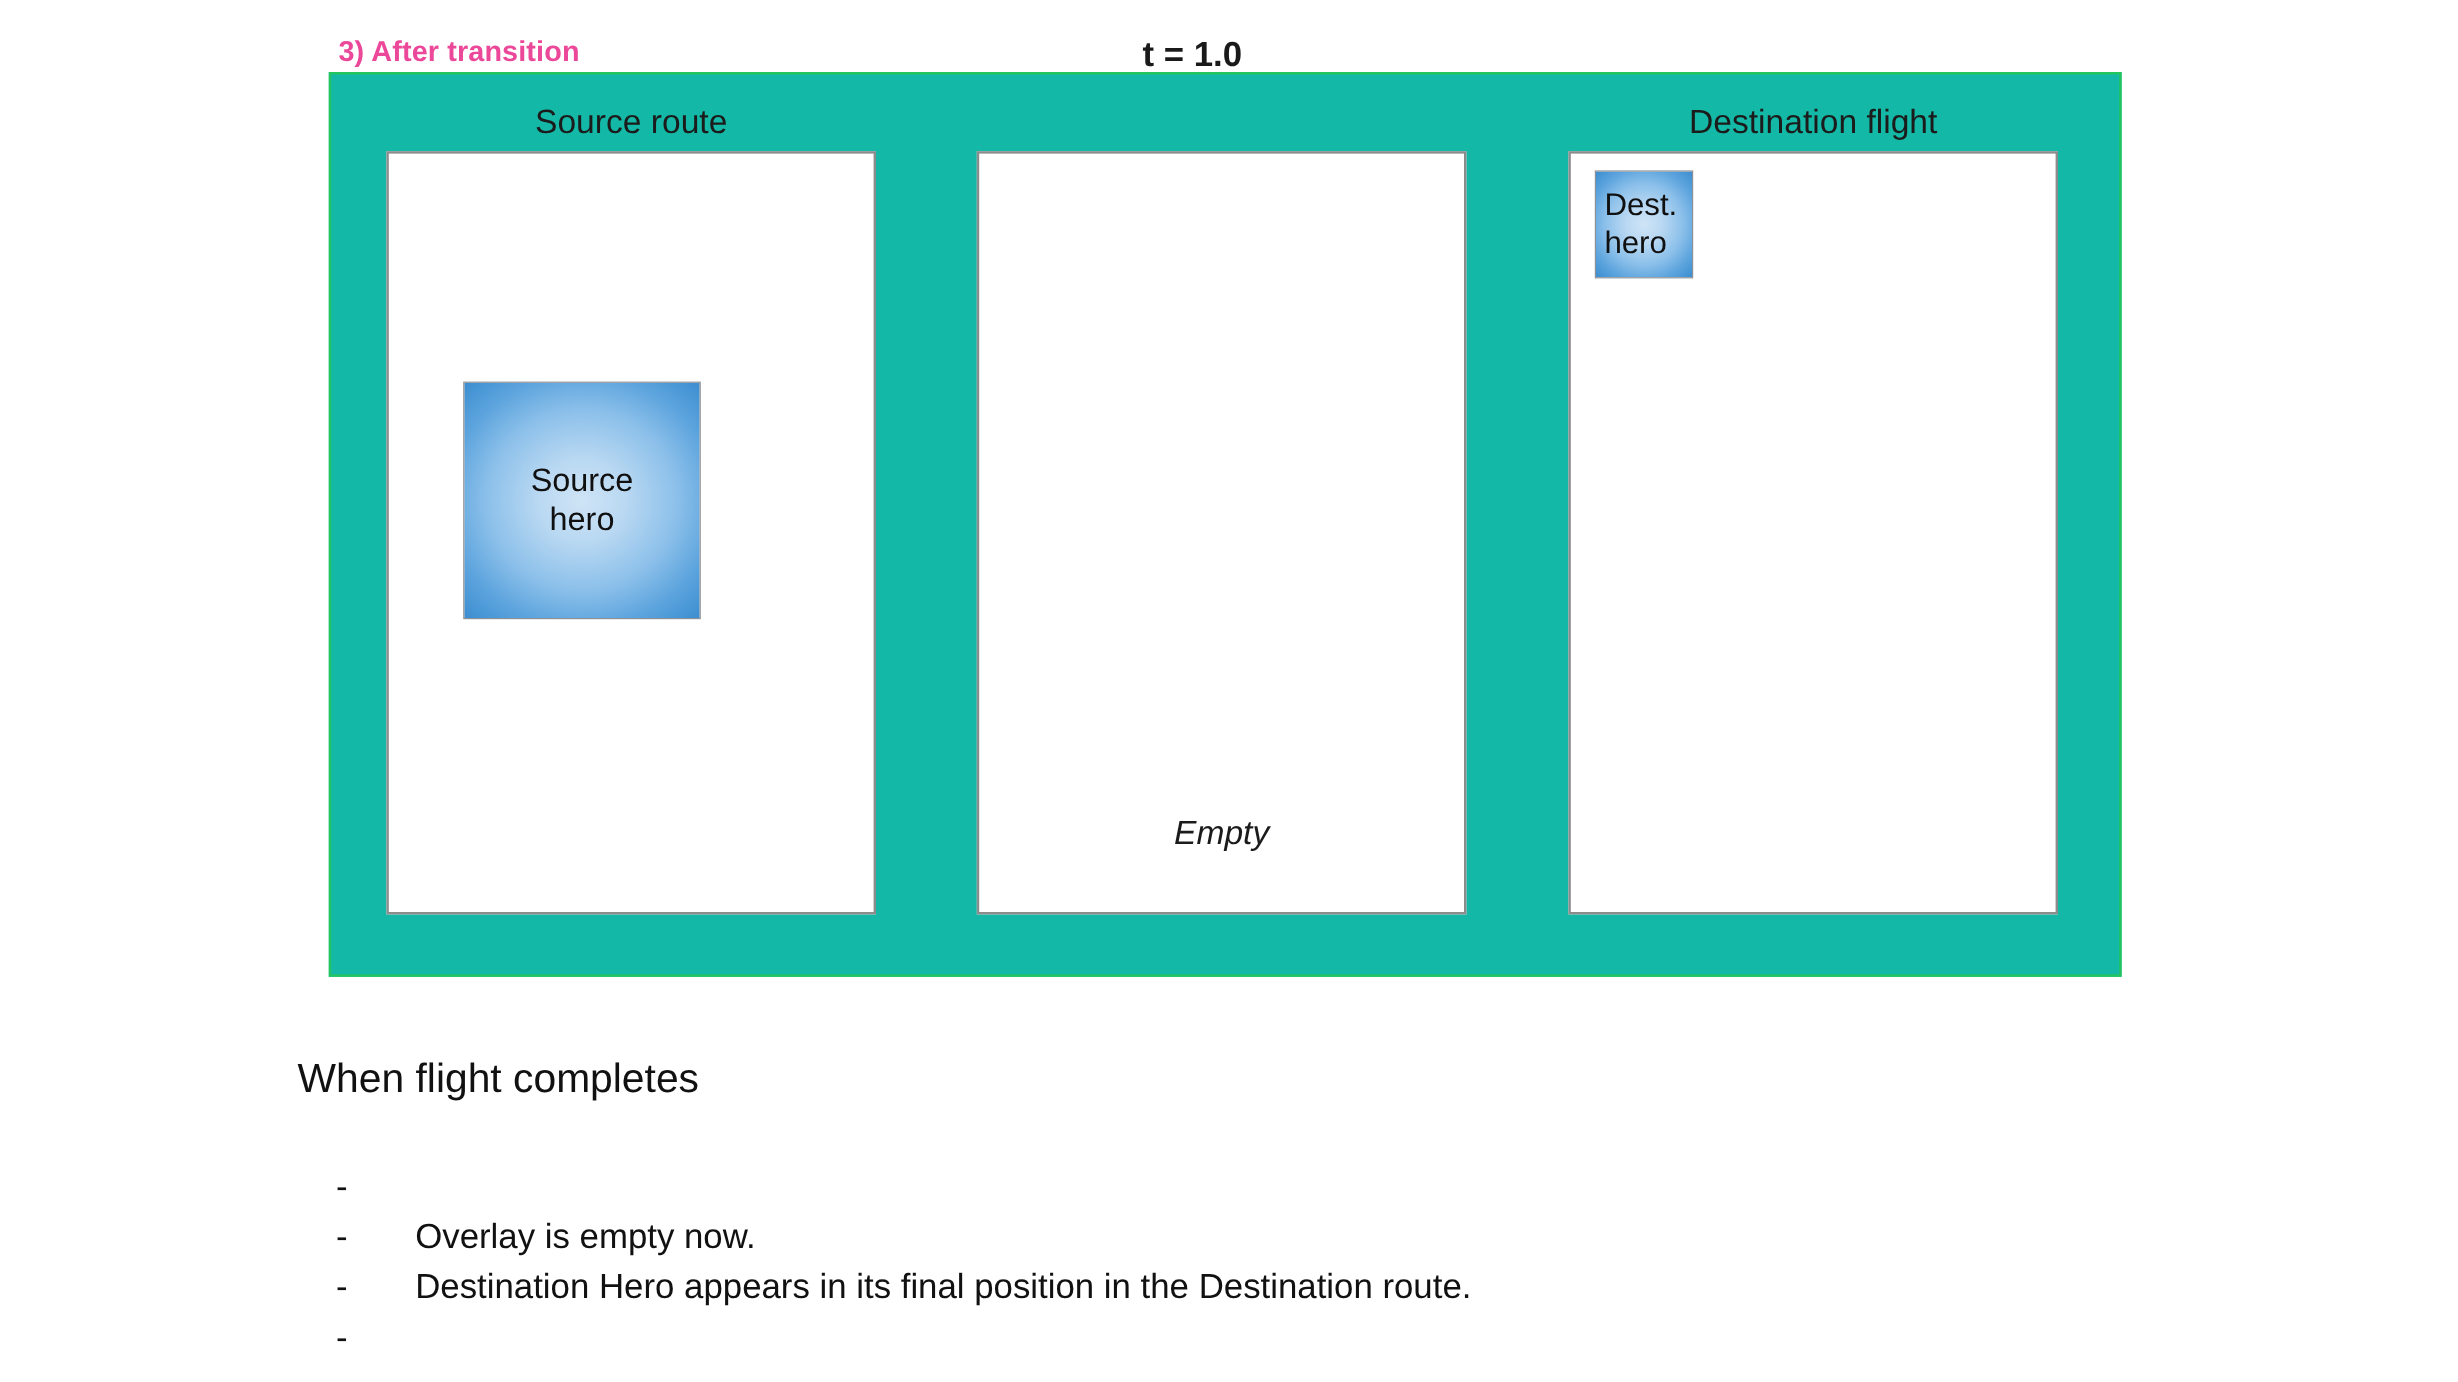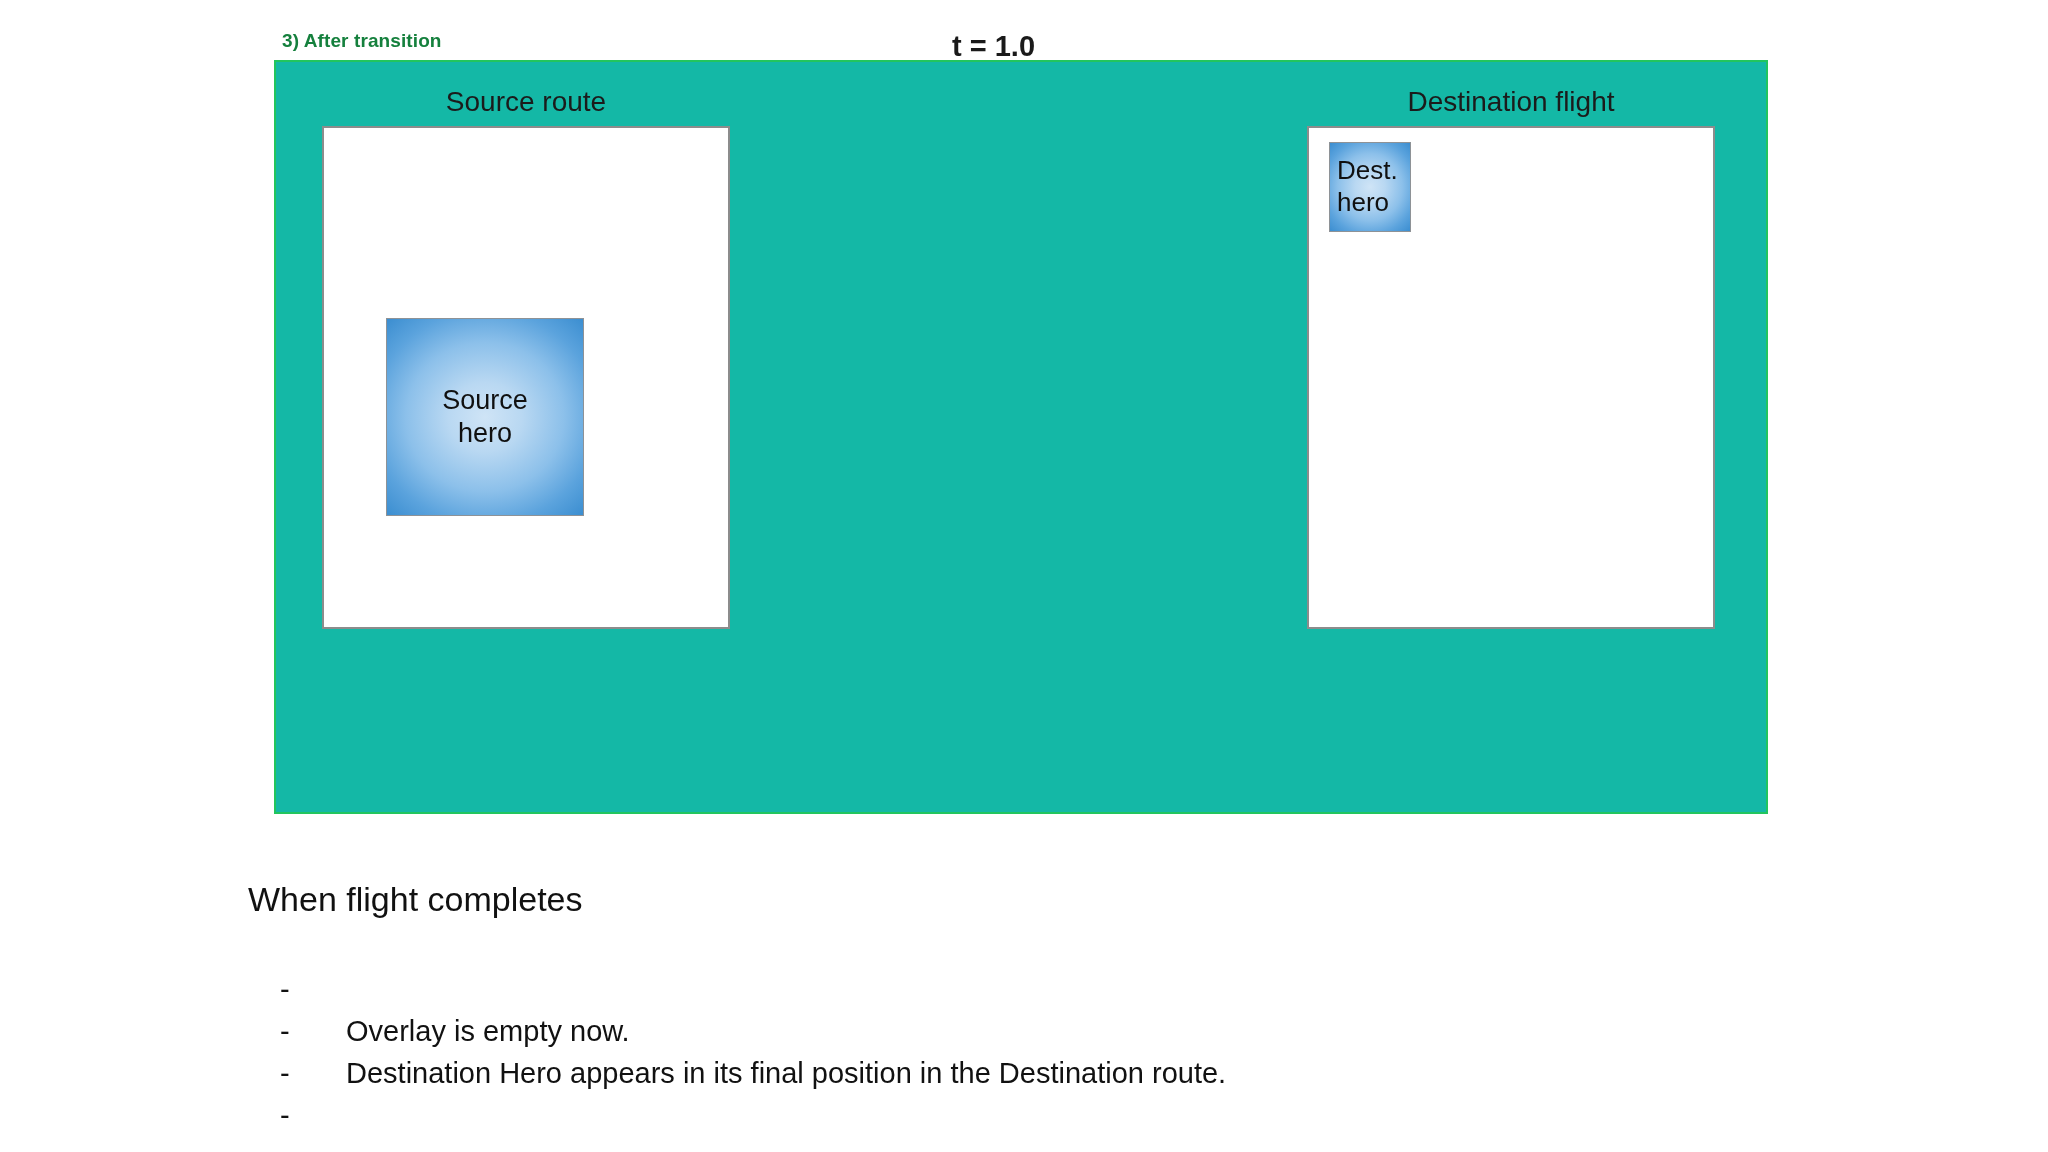--- a/index.html
+++ b/index.html
@@ -14,24 +14,24 @@
     font-family: "Liberation Sans", sans-serif;
     color: #000000;
     overflow: hidden;
   }
 
   
   #slide-title {
     position: absolute;
     left: 282px;
     top: 30px;
-    font-size: 19px;
+    font-size: 24px;
     font-weight: bold;
     letter-spacing: 0.1px;
-    color: #15803d;
+    color: #ec4899;
     white-space: nowrap;
   }
   #time-label {
     position: absolute;
     left: 952px;
     top: 30px;
     font-size: 29px;
     font-weight: bold;
     color: #1a1a1a;
     white-space: nowrap;
@@ -60,21 +60,21 @@
     white-space: nowrap;
   }
   #heading-source      { left: 46px;  width: 408px; }
   #heading-overlay     { left: 538px; width: 408px; }
   #heading-destination { left: 1031px; width: 408px; }
 
   
   .panel {
     position: absolute;
     top: 64px;
-    height: 503px;
+    height: 636px;
     border: 2px solid #8c8c8c;
     box-sizing: border-box;
     background: #ffffff;
   }
   #panel-source      { left: 46px;  width: 408px; }
   #panel-overlay     { left: 538px; width: 408px; }
   #panel-destination { left: 1031px; width: 408px; }
 
   
   .hero-box {
@@ -175,20 +175,23 @@
   <div class="col-heading" id="heading-source">Source route</div>
   <div class="col-heading" id="heading-destination">Destination flight</div>
 
   <div class="panel" id="panel-source">
     <div class="hero-box" id="hero-source">
       <span class="hero-line">Source</span>
       <span class="hero-line">hero</span>
     </div>
   </div>
 
+  <div class="panel" id="panel-overlay">
+    <div id="overlay-empty-label">Empty</div>
+  </div>
 
   <div class="panel" id="panel-destination">
     <div class="hero-box" id="hero-destination">
       <span class="hero-line">Dest.</span>
       <span class="hero-line">hero</span>
     </div>
   </div>
 
 </div>
 

